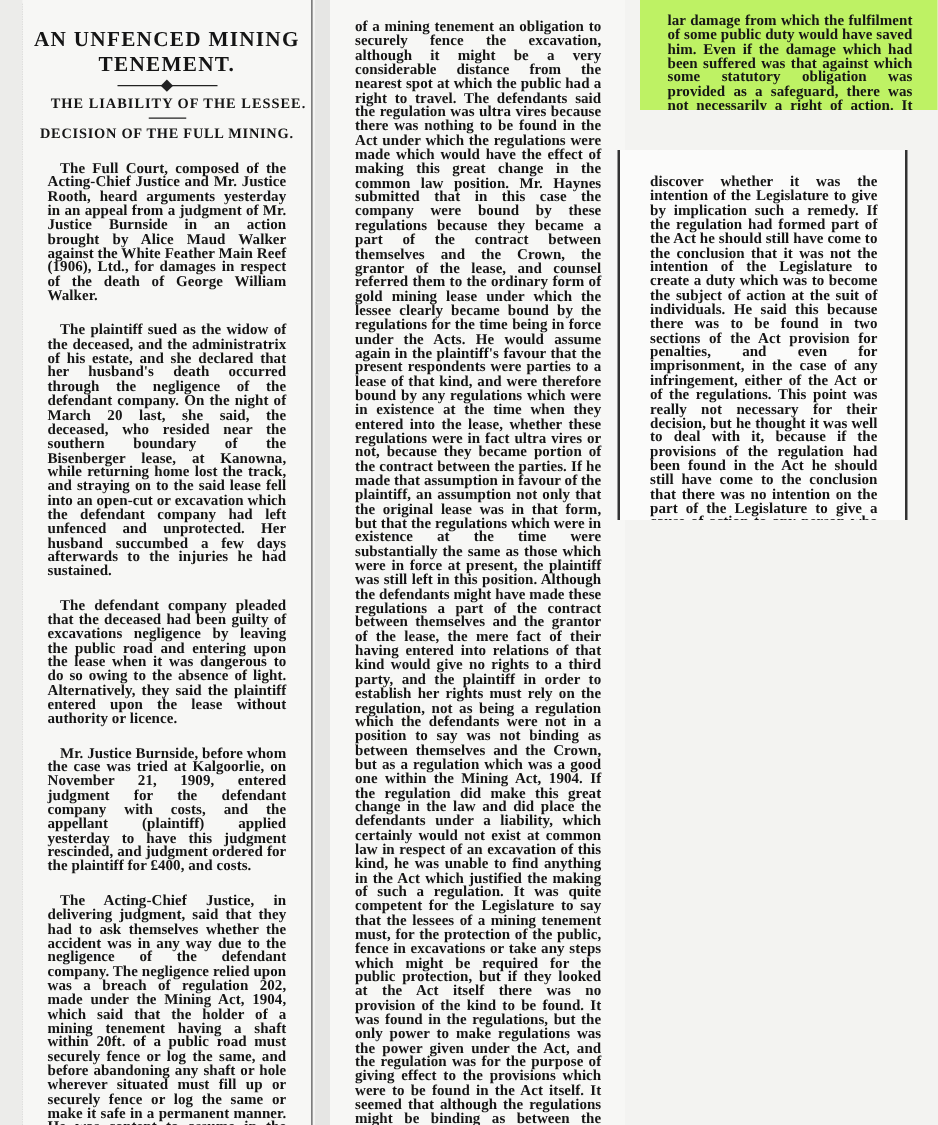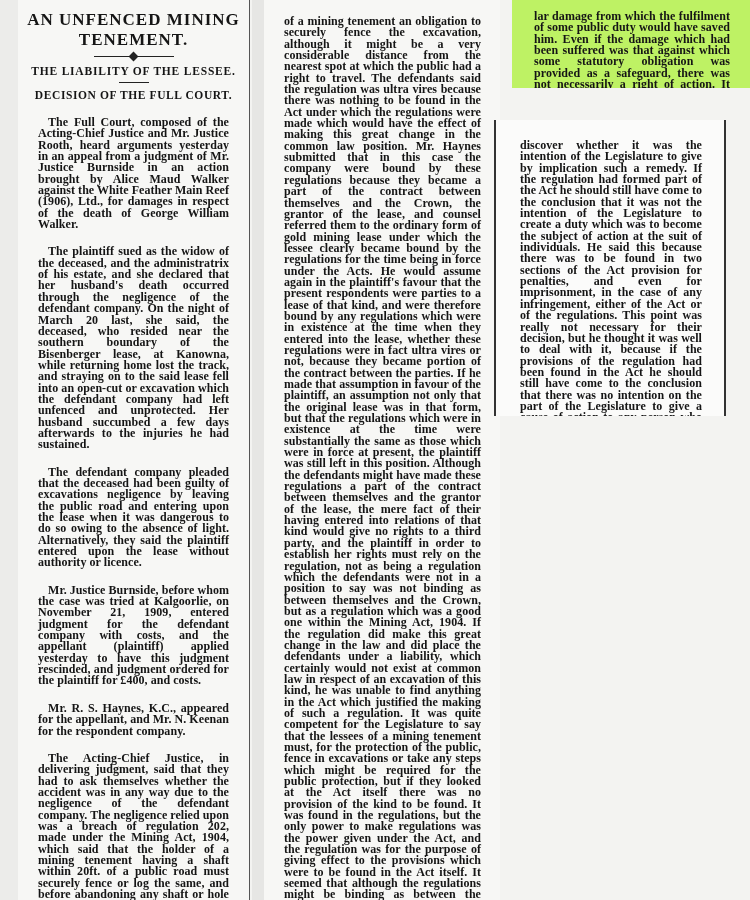--- a/index.html
+++ b/index.html
@@ -11,51 +11,50 @@
   }
   .col {
     position:absolute; box-sizing:border-box; overflow:hidden;
     background:#f7f7f5;
   }
   .col p {
     margin:16px; font-size:12px; line-height:11.35px; font-weight:bold;
     text-align:justify; text-indent:10px; letter-spacing:0.05px;
   }
   .col p.noindent { text-indent:0; }
-  #col-left { left:18px; top:0; width:232px; height:900px; border-right:1px solid #555; padding:0 4px 0 4px; }
+  #col-left { left:18px; top:0; width:232px; height:900px; border-right:1px solid #555; padding:12px 4px 0 4px; }
   #col-mid { left:264px; top:0; width:236px; height:900px; padding:0 3px 0 4px; }
   #col-right-top { left:512px; top:0; width:238px; height:88px; background:#bef264; padding:16px 4px 0 6px; }
   #col-right-top p { margin-top:-5px; }
   #col-right { left:494px; top:120px; width:232px; height:296px; border-left:2px solid #333; border-right:2px solid #333; background:#fbfbfa; padding:4px 6px 0 8px; }
   .mid-gap { position:absolute; left:252px; top:0; width:12px; height:900px; background:#e6e6e4; }
   .h1 { text-align:center; font-size:17px; font-weight:bold; letter-spacing:1px; line-height:20px; margin:10px 0 0 0; }
   .rule-orn { width:80px; margin:6px auto 8px; height:1px; background:#222; position:relative; }
   .rule-orn::after { content:""; position:absolute; left:36px; top:-3px; width:7px; height:7px; background:#222; transform:rotate(45deg); }
-  .h2 { text-align:center; font-size:11.5px; font-weight:bold; letter-spacing:0.8px; margin:2px 0 5px; }
+  .h2 { text-align:right; font-size:11.5px; font-weight:bold; letter-spacing:0.8px; margin:2px 0 5px; }
   .rule-short { width:30px; height:1px; background:#222; margin:0 auto 6px; }
   .h3 { text-align:center; font-size:11.5px; font-weight:bold; letter-spacing:0.6px; margin:0 0 3px; }
   .end-rule { width:110px; height:3px; background:#111; margin:10px auto 0; }
   .left-edge { position:absolute; left:0; top:0; width:18px; height:900px; background:#ececea; border-right:1px dotted #999; }
 </style>
 </head>
 <body>
 
 <div class="left-edge"></div>
 
 <div class="col" id="col-left">
   <div class="h1">AN UNFENCED MINING TENEMENT.</div>
   <div class="rule-orn"></div>
   <div class="h2">THE LIABILITY OF THE LESSEE.</div>
   <div class="rule-short"></div>
-  <div class="h3">DECISION OF THE FULL COURT.</div>
+  <div class="h3">DECISION OF THE FULL MINING.</div>
   <p>The Full Court, composed of the Acting-Chief Justice and Mr. Justice Rooth, heard arguments yesterday in an appeal from a judgment of Mr. Justice Burnside in an action brought by Alice Maud Walker against the White Feather Main Reef (1906), Ltd., for damages in respect of the death of George William Walker.</p>
   <p>The plaintiff sued as the widow of the deceased, and the administratrix of his estate, and she declared that her husband's death occurred through the negligence of the defendant company. On the night of March 20 last, she said, the deceased, who resided near the southern boundary of the Bisenberger lease, at Kanowna, while returning home lost the track, and straying on to the said lease fell into an open-cut or excavation which the defendant company had left unfenced and unprotected. Her husband succumbed a few days afterwards to the injuries he had sustained.</p>
   <p>The defendant company pleaded that the deceased had been guilty of excavations negligence by leaving the public road and entering upon the lease when it was dangerous to do so owing to the absence of light. Alternatively, they said the plaintiff entered upon the lease without authority or licence.</p>
   <p>Mr. Justice Burnside, before whom the case was tried at Kalgoorlie, on November 21, 1909, entered judgment for the defendant company with costs, and the appellant (plaintiff) applied yesterday to have this judgment rescinded, and judgment ordered for the plaintiff for £400, and costs.</p>
-  <p>Mr. R. S. Haynes, K.C., appeared for the appellant, and Mr. N. Keenan for the respondent company.</p>
   <p>The Acting-Chief Justice, in delivering judgment, said that they had to ask themselves whether the accident was in any way due to the negligence of the defendant company. The negligence relied upon was a breach of regulation 202, made under the Mining Act, 1904, which said that the holder of a mining tenement having a shaft within 20ft. of a public road must securely fence or log the same, and before abandoning any shaft or hole wherever situated must fill up or securely fence or log the same or make it safe in a permanent manner. He was content to assume in the plaintiff's favour that this shaft had been abandoned. It had not been suggested on behalf of the appellant that she would have any cause of action at common law. The excavation was a long way from the nearest road, and the only obligation which the common law imposed was not to leave excavations on land which were so near the highway that a person making an ordinary and legitimate use of the highway might find himself inadvertently in one of these holes. It was said that this regulation changed the common law, and imposed on the holder of a mining tenement an obligation to securely fence the excavation, although it</p>
 </div>
 
 <div class="mid-gap"></div>
 
 <div class="col" id="col-mid">
   <p class="noindent">of a mining tenement an obligation to securely fence the excavation, although it might be a very considerable distance from the nearest spot at which the public had a right to travel. The defendants said the regulation was ultra vires because there was nothing to be found in the Act under which the regulations were made which would have the effect of making this great change in the common law position. Mr. Haynes submitted that in this case the company were bound by these regulations because they became a part of the contract between themselves and the Crown, the grantor of the lease, and counsel referred them to the ordinary form of gold mining lease under which the lessee clearly became bound by the regulations for the time being in force under the Acts. He would assume again in the plaintiff's favour that the present respondents were parties to a lease of that kind, and were therefore bound by any regulations which were in existence at the time when they entered into the lease, whether these regulations were in fact ultra vires or not, because they became portion of the contract between the parties. If he made that assumption in favour of the plaintiff, an assumption not only that the original lease was in that form, but that the regulations which were in existence at the time were substantially the same as those which were in force at present, the plaintiff was still left in this position. Although the defendants might have made these regulations a part of the contract between themselves and the grantor of the lease, the mere fact of their having entered into relations of that kind would give no rights to a third party, and the plaintiff in order to establish her rights must rely on the regulation, not as being a regulation which the defendants were not in a position to say was not binding as between themselves and the Crown, but as a regulation which was a good one within the Mining Act, 1904. If the regulation did make this great change in the law and did place the defendants under a liability, which certainly would not exist at common law in respect of an excavation of this kind, he was unable to find anything in the Act which justified the making of such a regulation. It was quite competent for the Legislature to say that the lessees of a mining tenement must, for the protection of the public, fence in excavations or take any steps which might be required for the public protection, but if they looked at the Act itself there was no provision of the kind to be found. It was found in the regulations, but the only power to make regulations was the power given under the Act, and the regulation was for the purpose of giving effect to the provisions which were to be found in the Act itself. It seemed that although the regulations might be binding as between the grantor and the grantee, this particular regulation did something which could have been done by statute, but which had not in fact been done by statute. He thought, therefore, it was ultra vires. But he must say that even if the provision which was to be found in the regulation had its place in the Act itself, there would have been this further difficulty in the way of the appellant. It was not in every case that a person was entitled to maintain an action by reason of his having suffered some particular damage from which the fulfilment of some public duty would have saved him. Even if the damage which had been suffered</p>
 </div>
 
 <div class="col" id="col-right-top">

